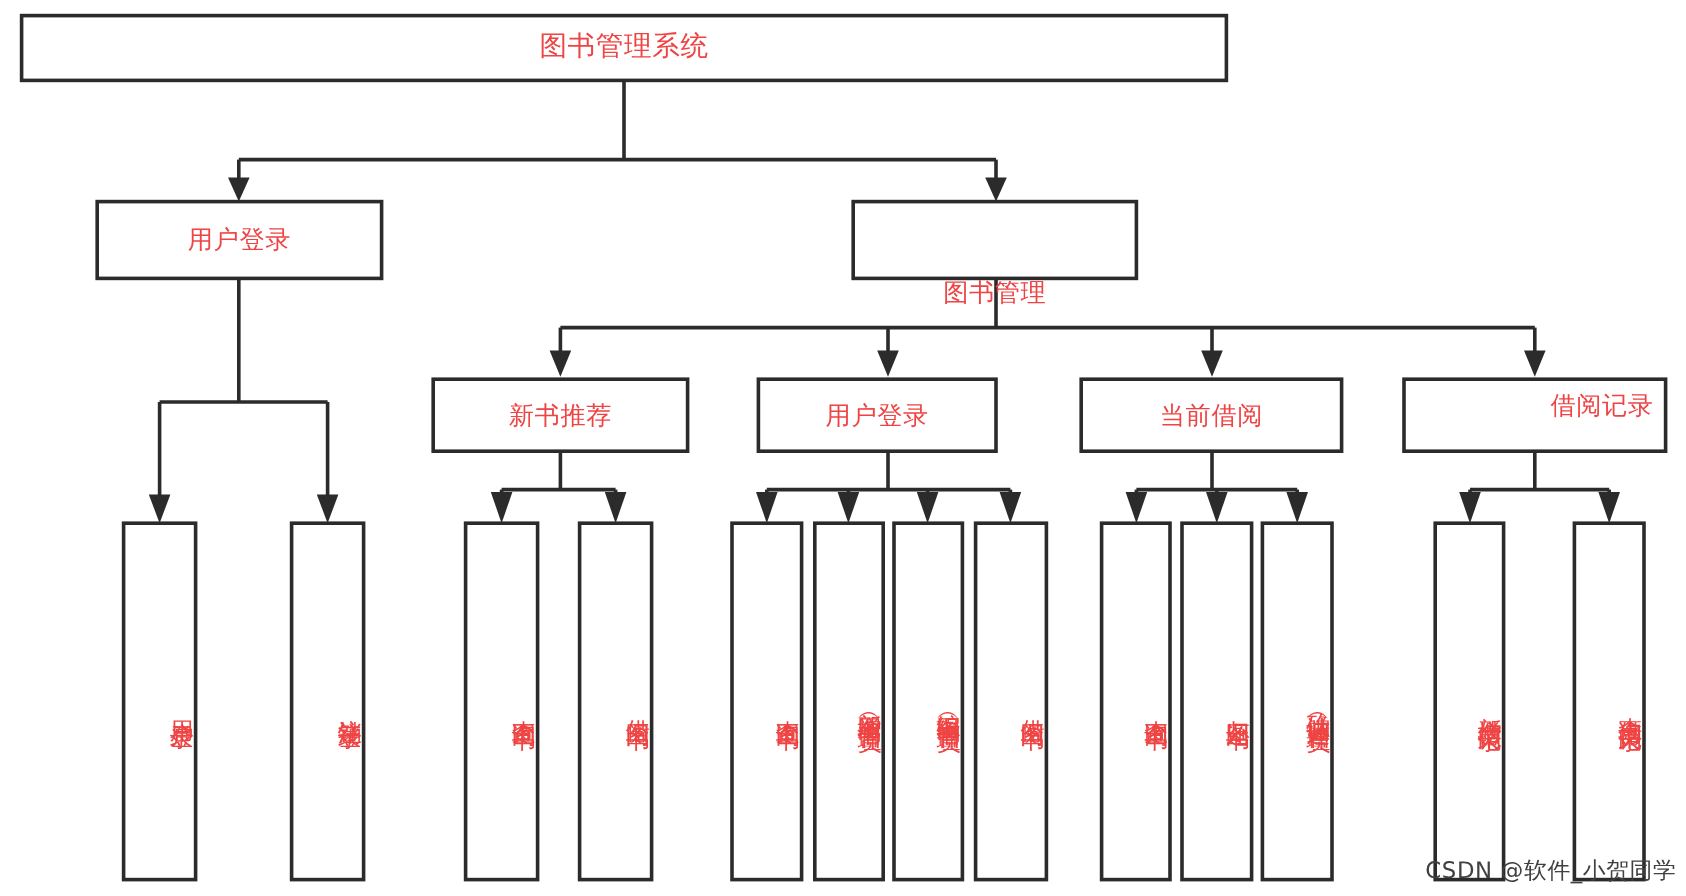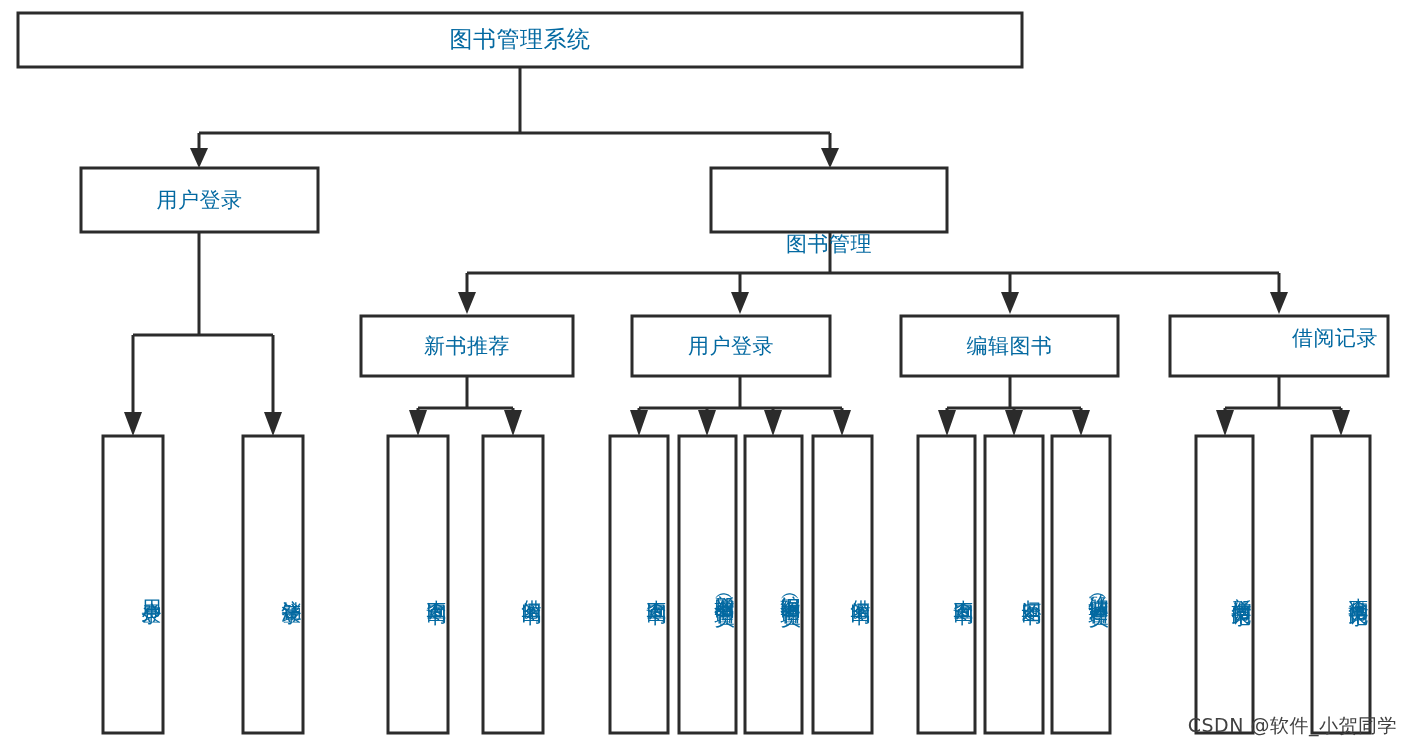--- a/index.html
+++ b/index.html
@@ -38,21 +38,21 @@
   }
   .arrow-head {
     fill: #2b2b2b;
     stroke: none;
   }
   .node-label {
     position: absolute;
     display: flex;
     align-items: center;
     justify-content: center;
-    color: #0369a1;
+    color: #ef4444;
     font-size: 21px;
     line-height: 1.18;
     letter-spacing: 0.5px;
     white-space: nowrap;
     pointer-events: none;
     text-rendering: optimizeLegibility;
     text-align: right;
   }
   .node-label.vertical {
     writing-mode: vertical-rl;
@@ -190,21 +190,21 @@
   <div class="node-label" style="left:18px; top:13px; width:1004px; height:54px; font-size:23px;">图书管理系统</div>
 
   <div class="node-label" style="left:81px; top:168px; width:237px; height:64px;">用户登录</div>
 
   <div class="node-label" style="left:711px; top:168px; width:236px; height:64px;margin-top:44px;">图书管理</div>
 
   <div class="node-label" style="left:361px; top:316px; width:212px; height:60px;">新书推荐</div>
 
   <div class="node-label" style="left:632px; top:316px; width:198px; height:60px;">用户登录</div>
 
-  <div class="node-label" style="left:901px; top:316px; width:217px; height:60px;">编辑图书</div>
+  <div class="node-label" style="left:901px; top:316px; width:217px; height:60px;">当前借阅</div>
 
   <div class="node-label" style="left:1226px; top:316px; width:218px; height:44px;">借阅记录</div>
 
   <div class="node-label vertical" style="left:103px; top:503px; width:60px; height:163px;">用户登录</div>
 
   <div class="node-label vertical" style="left:243px; top:503px; width:60px; height:163px;">注销登录</div>
 
   <div class="node-label vertical" style="left:388px; top:503px; width:60px; height:163px;">查询图书</div>
 
   <div class="node-label vertical" style="left:483px; top:503px; width:60px; height:163px;">借阅图书</div>

